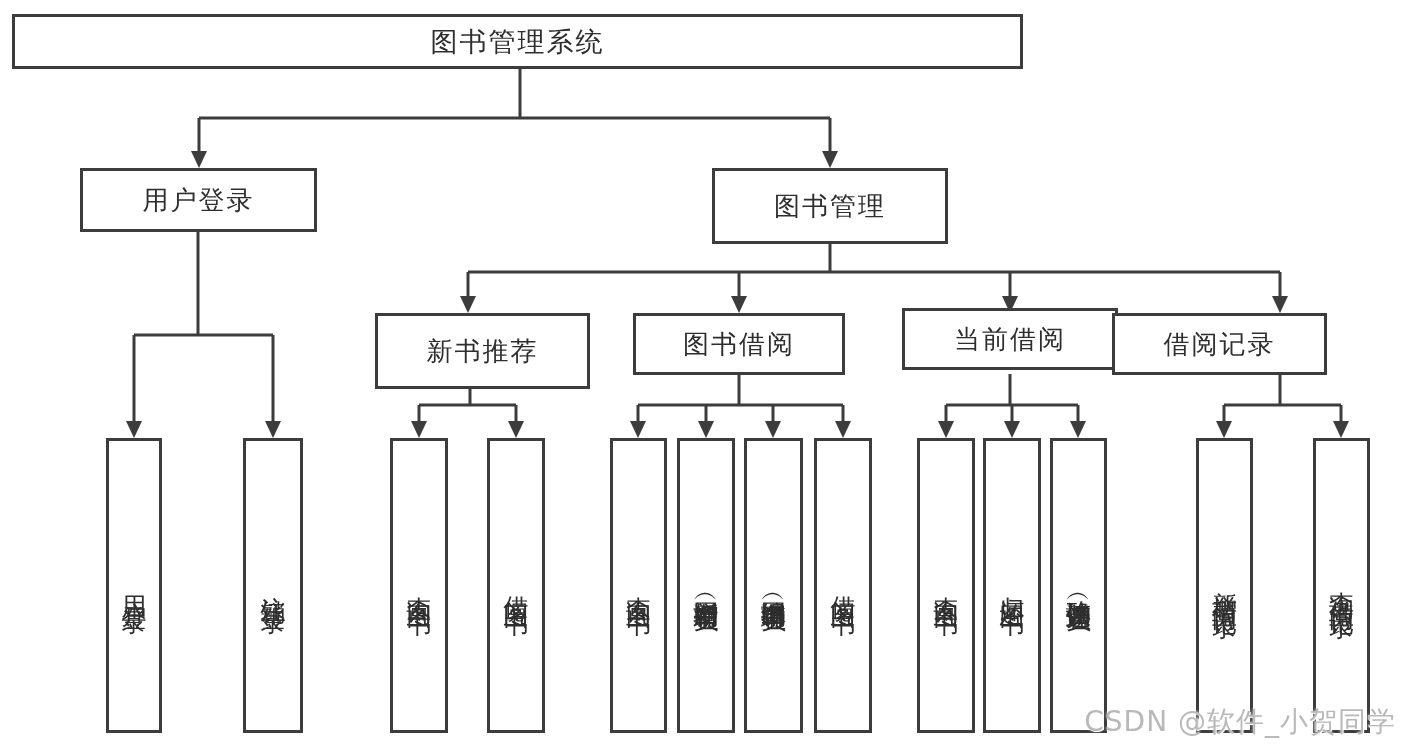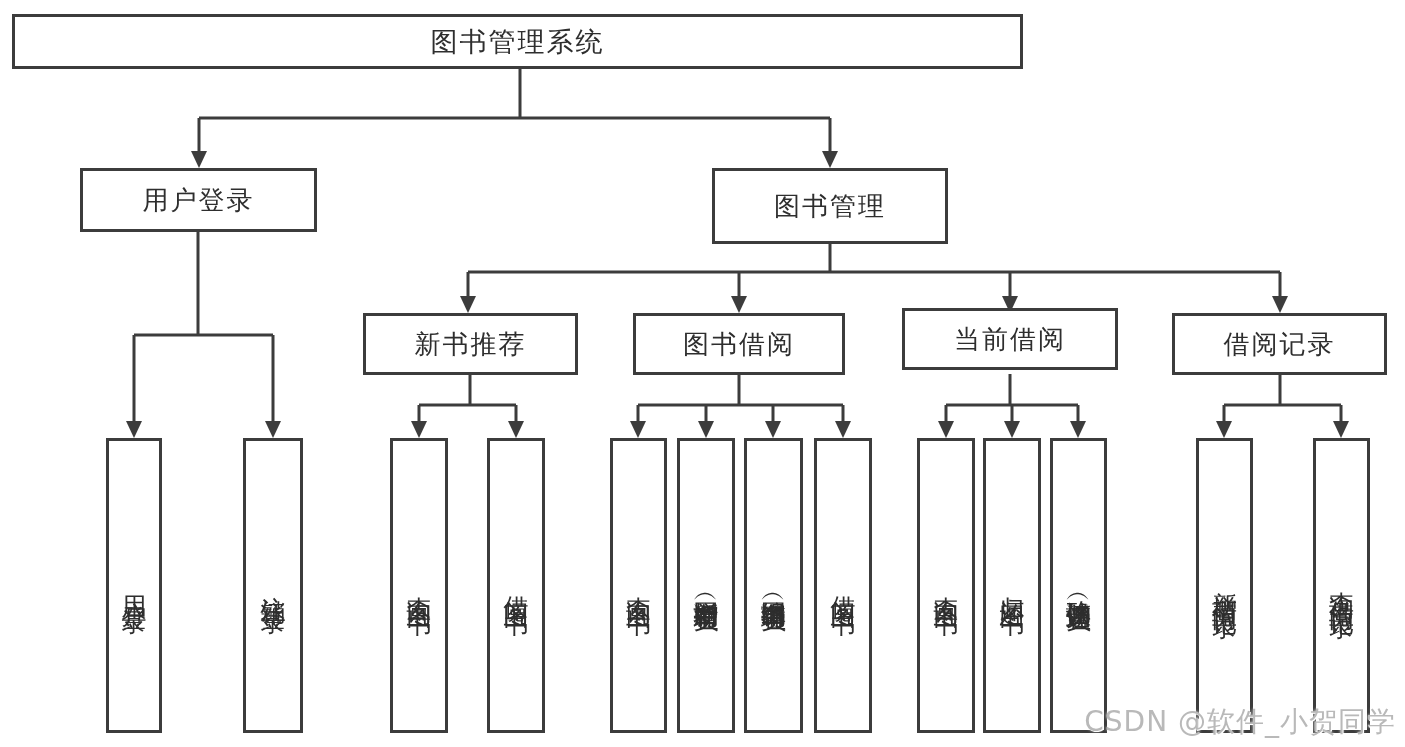--- a/index.html
+++ b/index.html
@@ -98,30 +98,30 @@
     <span class="lbl">图书管理系统</span>
   </div>
 
   <div class="node h" style="left:80px; top:168px; width:237px; height:64px;">
     <span class="lbl">用户登录</span>
   </div>
   <div class="node h" style="left:712px; top:168px; width:236px; height:76px;">
     <span class="lbl">图书管理</span>
   </div>
 
-  <div class="node h" style="left:363px; top:313px; width:215px; height:62px;text-align:center;">
+  <div class="node h" style="left:375px; top:313px; width:215px; height:76px;text-align:center;">
     <span class="lbl">新书推荐</span>
   </div>
   <div class="node h" style="left:633px; top:313px; width:212px; height:62px;">
     <span class="lbl">图书借阅</span>
   </div>
   <div class="node h" style="left:902px; top:308px; width:216px; height:62px;">
     <span class="lbl">当前借阅</span>
   </div>
-  <div class="node h" style="left:1172px; top:313px; width:215px; height:62px;">
+  <div class="node h" style="left:1112px; top:313px; width:215px; height:62px;">
     <span class="lbl">借阅记录</span>
   </div>
 
   <div class="node v" style="left:106px; top:438px; width:56px; height:295px;">
     <span class="lbl">用户登录</span>
   </div>
   <div class="node v" style="left:243px; top:438px; width:60px; height:295px;">
     <span class="lbl">注销登录</span>
   </div>
 

